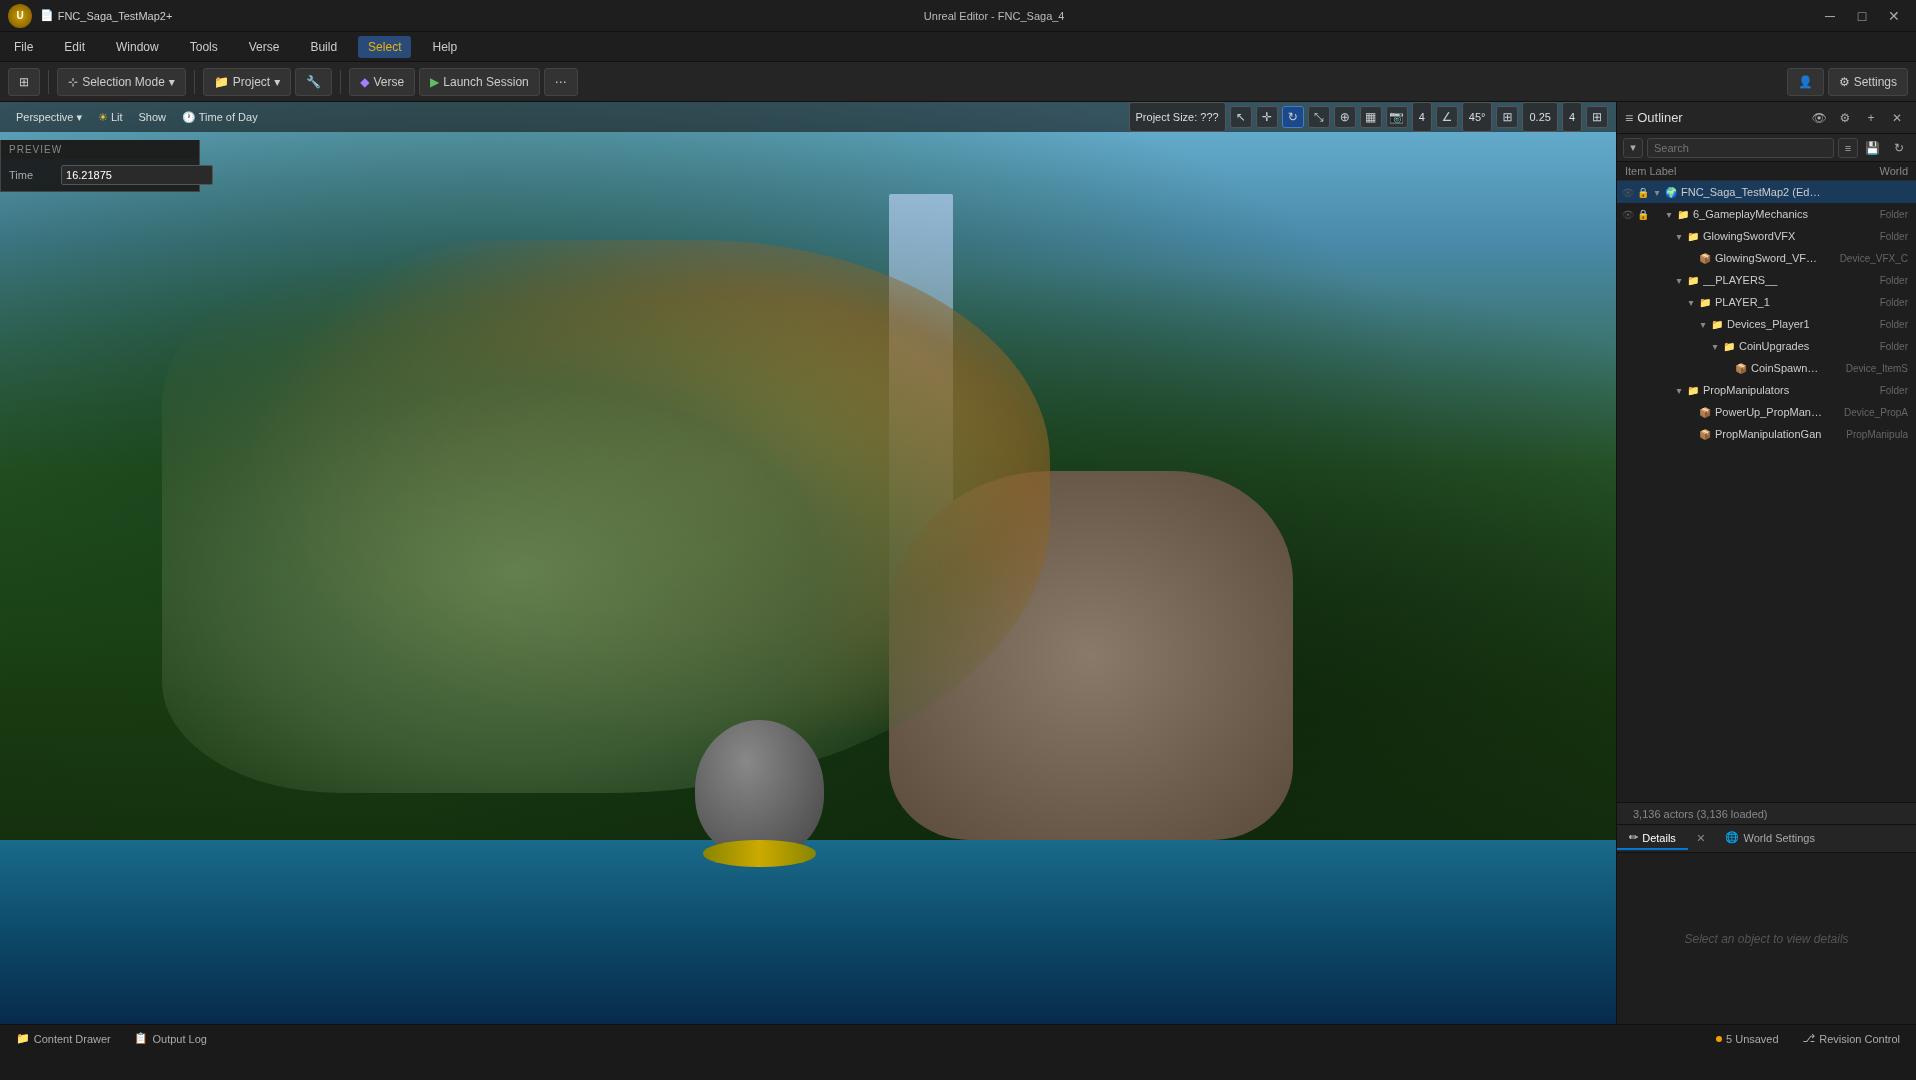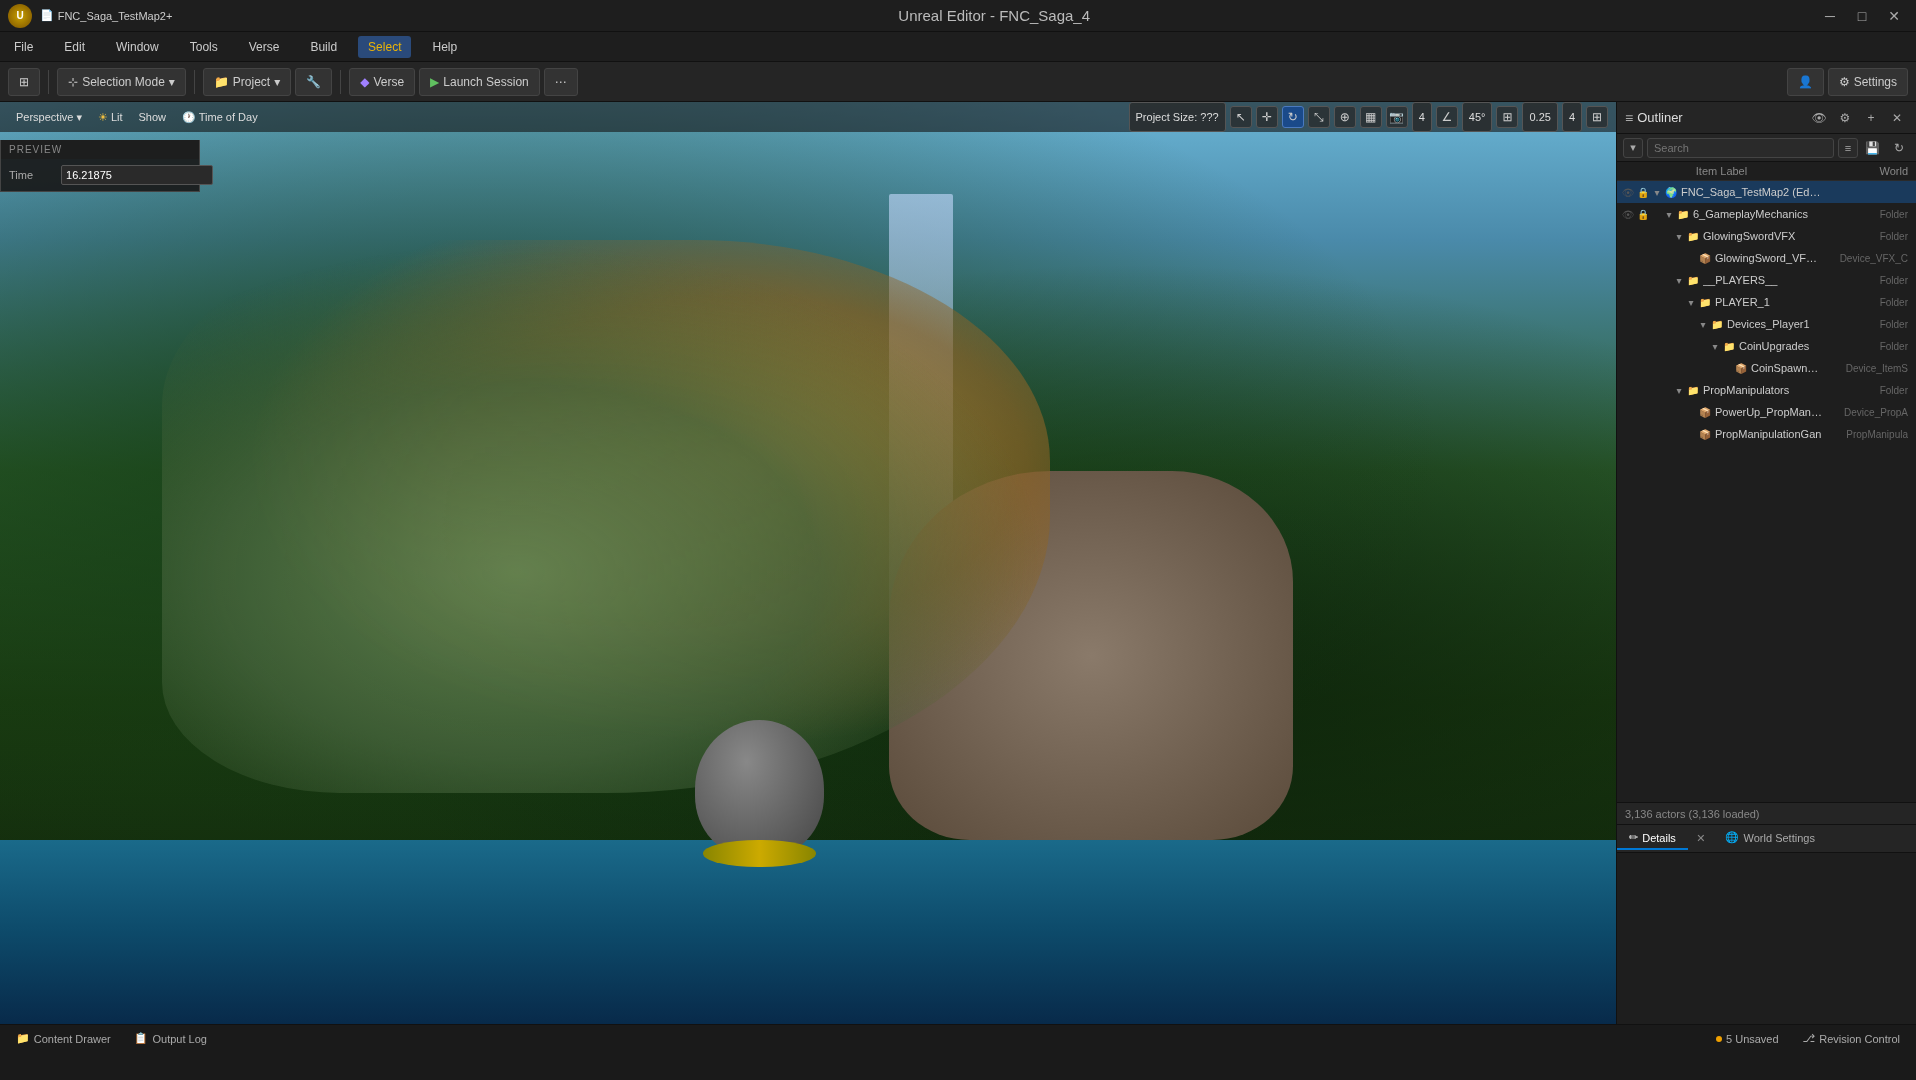--- a/index.html
+++ b/index.html
@@ -2,21 +2,21 @@
 <html><head>
   <meta charset="utf-8">
   <style>
     * { margin: 0; padding: 0; box-sizing: border-box; }
     body { width: 1916px; height: 1080px; background: #1a1a1a; font-family: 'Segoe UI', Arial, sans-serif; font-size: 12px; color: #ccc; overflow: hidden; }
 
     
     #title-bar { height: 32px; background: #1e1e1e; display: flex; align-items: center; justify-content: space-between; padding: 0 8px; border-bottom: 1px solid #111; }
     #title-bar-left { display: flex; align-items: center; gap: 8px; }
     #app-logo { width: 24px; height: 24px; background: radial-gradient(circle, #c8a000, #7a5000); border-radius: 50%; display: flex; align-items: center; justify-content: center; font-size: 10px; font-weight: bold; color: #fff; flex-shrink: 0; }
-    #title-bar-center { font-size: 15px; color: #bbb; text-align: right; }
+    #title-bar-center { font-size: 11px; color: #bbb; text-align: right; }
     #title-bar-right { display: flex; align-items: center; gap: 4px; }
     .title-btn { width: 28px; height: 28px; display: flex; align-items: center; justify-content: center; cursor: pointer; color: #aaa; border-radius: 3px; font-size: 14px; }
 
     
     #menu-bar { height: 30px; background: #1e1e1e; display: flex; align-items: center; padding: 0 4px; border-bottom: 1px solid #111; gap: 11px; }
     .menu-item { padding: 4px 10px; border-radius: 3px; cursor: pointer; font-size: 12px; color: #ccc; }
 
     
     #toolbar { height: 40px; background: #252525; display: flex; align-items: center; padding: 0 8px; border-bottom: 1px solid #111; gap: 4px; }
     .toolbar-btn { height: 28px; padding: 0 10px; background: #333; border: 1px solid #444; border-radius: 3px; color: #ccc; cursor: pointer; display: flex; align-items: center; gap: 4px; font-size: 12px; white-space: nowrap; }
@@ -67,37 +67,37 @@
     #outliner-toolbar { height: 28px; background: #252525; display: flex; align-items: center; padding: 0 6px; border-bottom: 1px solid #111; gap: 4px; }
     #outliner-search { flex: 1; height: 20px; background: #2a2a2a; border: 1px solid #444; border-radius: 3px; color: #ccc; padding: 0 6px; font-size: 11px; }
     .outliner-filter-btn { width: 20px; height: 20px; display: flex; align-items: center; justify-content: center; border-radius: 3px; cursor: pointer; color: #aaa; font-size: 11px; background: #2a2a2a; border: 1px solid #444; }
 
     #outliner-list { flex: 1; overflow-y: auto; background: #1e1e1e; }
     #outliner-list::-webkit-scrollbar { width: 8px; }
     #outliner-list::-webkit-scrollbar-track { background: #1a1a1a; }
     #outliner-list::-webkit-scrollbar-thumb { background: #444; border-radius: 4px; }
 
     .outliner-col-header { display: flex; align-items: center; padding: 3px 8px; border-bottom: 1px solid #2a2a2a; font-size: 11px; color: #888; }
-    .col-label { flex: 1; text-align: center; }
+    .col-label { flex: 1; }
     .col-type { width: 90px; text-align: right; }
 
     .outliner-item { display: flex; align-items: center; padding: 2px 4px; cursor: pointer; min-height: 22px; }
     .outliner-item.selected { background: #1a3a5c; }
     .tree-indent { display: inline-block; }
     .tree-arrow { width: 12px; height: 12px; display: inline-flex; align-items: center; justify-content: center; cursor: pointer; color: #888; font-size: 10px; }
     .item-icon { width: 14px; height: 14px; margin: 0 2px; display: inline-flex; align-items: center; justify-content: center; font-size: 10px; flex-shrink: 0; }
     .folder-icon { color: #e8c060; }
     .world-icon { color: #60a8e8; }
     .device-icon { color: #80c080; }
     .item-name { flex: 1; font-size: 11px; color: #ccc; overflow: hidden; text-overflow: ellipsis; white-space: nowrap; }
     .item-type { width: 90px; font-size: 10px; color: #666; text-align: right; overflow: hidden; text-overflow: ellipsis; white-space: nowrap; padding-right: 4px; }
     .eye-icon { width: 14px; height: 14px; margin-right: 2px; color: #555; font-size: 10px; display: inline-flex; align-items: center; justify-content: center; }
     .lock-icon { width: 14px; height: 14px; color: #555; font-size: 10px; display: inline-flex; align-items: center; justify-content: center; }
 
-    #outliner-status { height: 22px; background: #252525; display: flex; align-items: center; padding: 0 8px; border-top: 1px solid #111; font-size: 11px; color: #888; }
+    #outliner-status { height: 22px; background: #252525; display: flex; align-items: center; padding: 0 16px; border-top: 1px solid #111; font-size: 11px; color: #888; }
 
     
     #details-panel { height: 200px; background: #1e1e1e; border-top: 1px solid #111; display: flex; flex-direction: column; }
     #details-tabs { height: 28px; background: #252525; display: flex; align-items: center; border-bottom: 1px solid #111; }
     .details-tab { padding: 4px 12px; font-size: 11px; color: #aaa; cursor: pointer; display: flex; align-items: center; gap: 4px; border-bottom: 2px solid transparent; }
     .details-tab.active { color: #fff; border-bottom-color: #0078d4; }
     .details-close { width: 18px; height: 18px; display: flex; align-items: center; justify-content: center; border-radius: 3px; cursor: pointer; color: #888; margin: 0 4px; font-size: 11px; }
     #details-content { flex: 1; display: flex; align-items: center; justify-content: center; color: #555; font-size: 12px; font-style: italic; }
 
     
@@ -370,20 +370,23 @@
         <div class="details-tab active">
           <span>✏</span>
           <span>Details</span>
         </div>
         <div class="details-close">✕</div>
         <div class="details-tab">
           <span>🌐</span>
           <span>World Settings</span>
         </div>
       </div>
+      <div id="details-content">
+        <span>Select an object to view details</span>
+      </div>
     </div>
   </div>
 </div>
 
 <div id="status-bar">
   <div class="status-item">
     <span>📁</span>
     <span>Content Drawer</span>
   </div>
   <div class="status-item">

